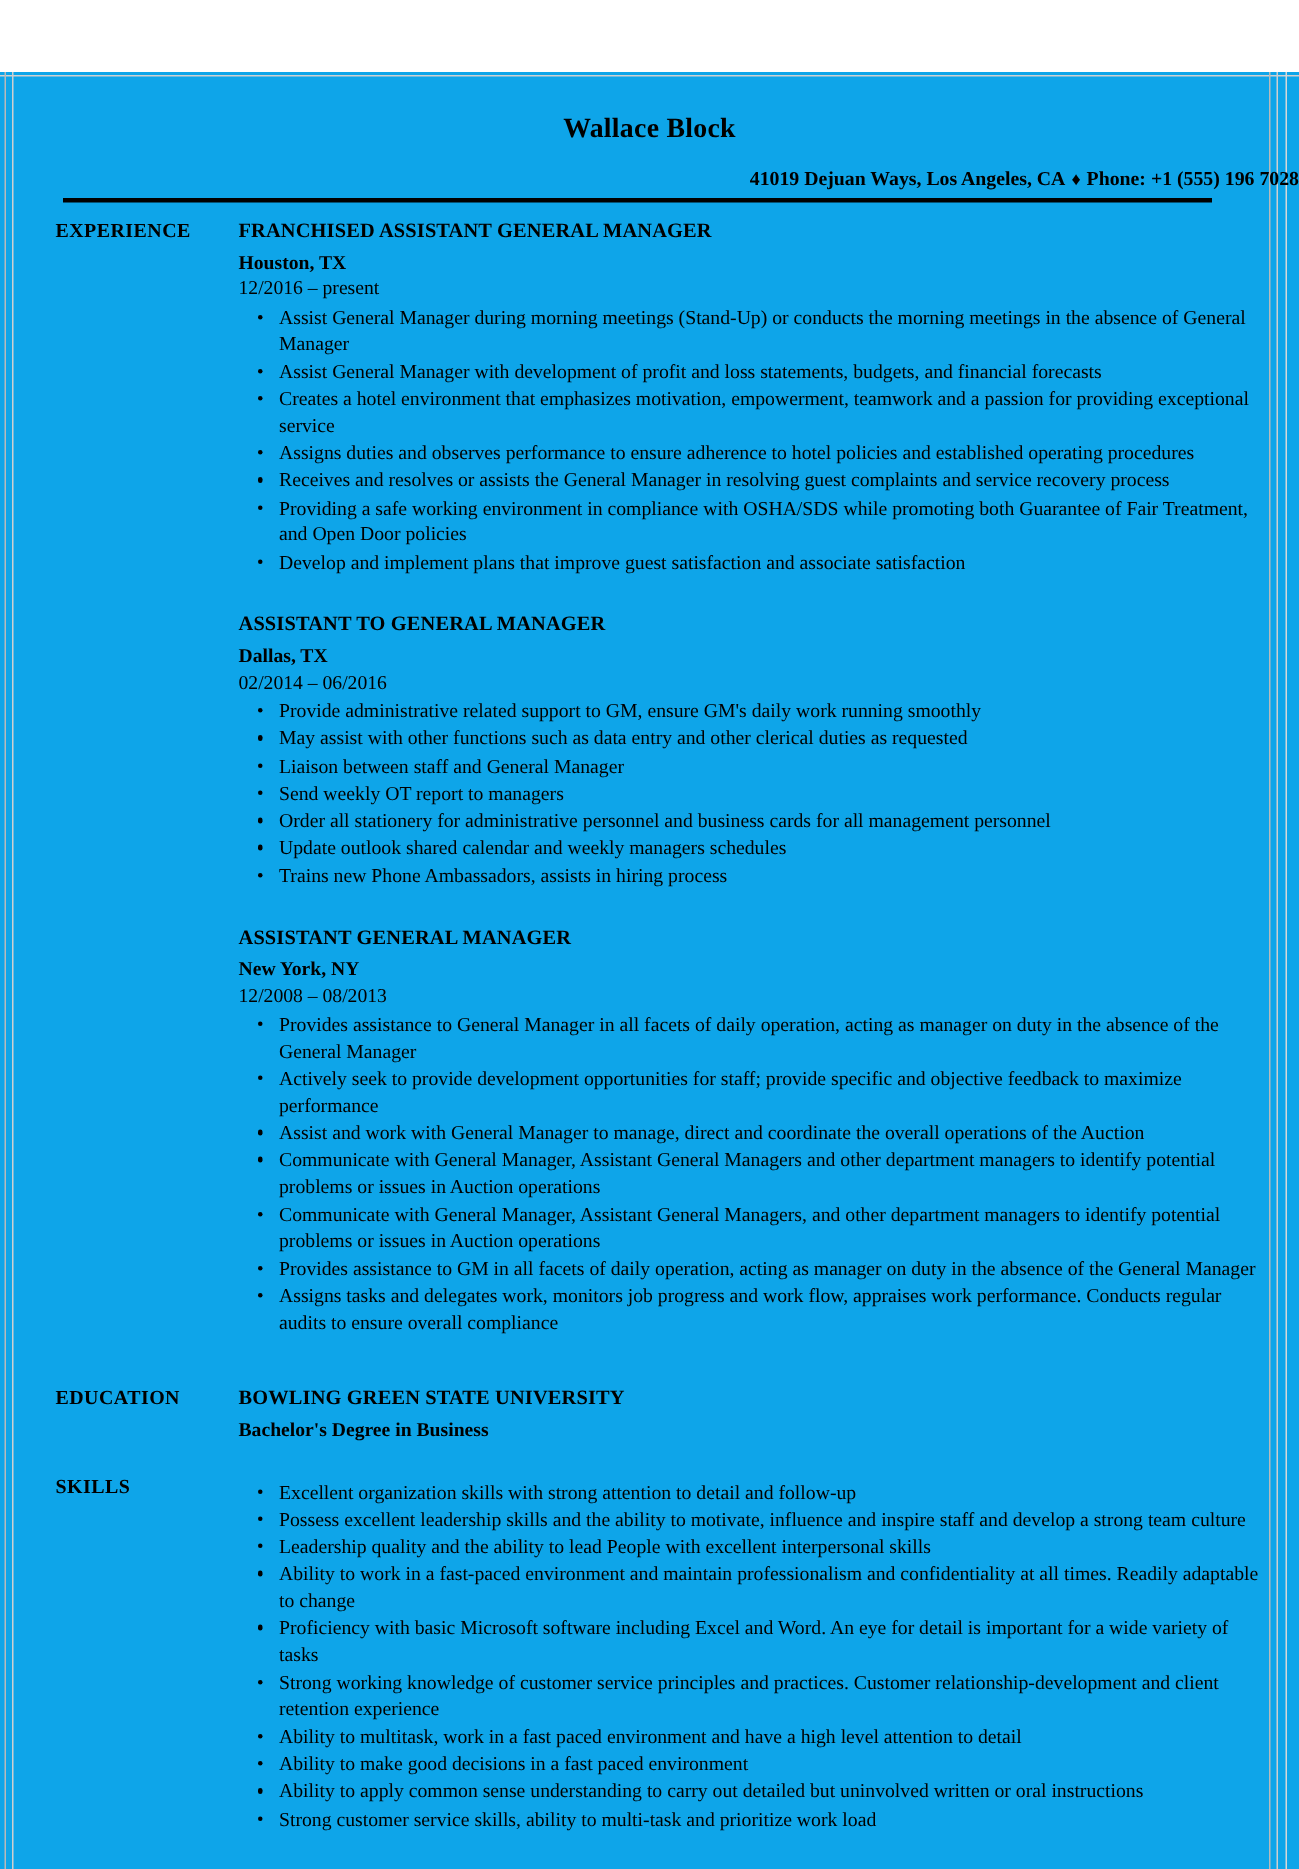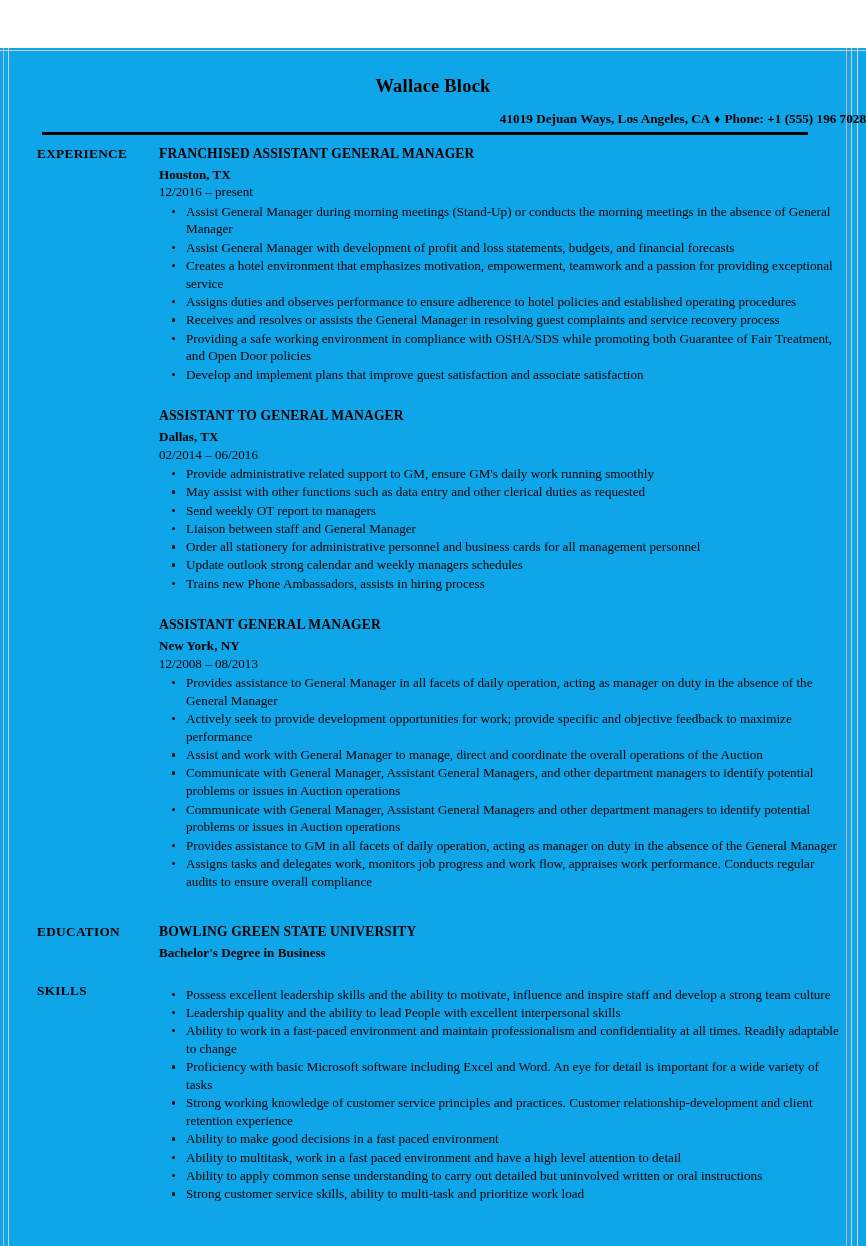--- a/index.html
+++ b/index.html
@@ -197,40 +197,40 @@
 
         <div class="gap-between-jobs"></div>
 
         <div class="job-block">
           <div class="job-title">ASSISTANT TO GENERAL MANAGER</div>
           <div class="job-location">Dallas, TX</div>
           <div class="job-dates">02/2014 – 06/2016</div>
           <ul class="bullets">
             <li>Provide administrative related support to GM, ensure GM's daily work running smoothly</li>
             <li>May assist with other functions such as data entry and other clerical duties as requested</li>
+            <li>Liaison between staff and General Manager</li>
             <li>Send weekly OT report to managers</li>
-            <li>Liaison between staff and General Manager</li>
             <li>Order all stationery for administrative personnel and business cards for all management personnel</li>
-            <li>Update outlook strong calendar and weekly managers schedules</li>
+            <li>Update outlook shared calendar and weekly managers schedules</li>
             <li>Trains new Phone Ambassadors, assists in hiring process</li>
           </ul>
         </div>
 
         <div class="gap-between-jobs"></div>
 
         <div class="job-block">
           <div class="job-title">ASSISTANT GENERAL MANAGER</div>
           <div class="job-location">New York, NY</div>
           <div class="job-dates">12/2008 – 08/2013</div>
           <ul class="bullets">
             <li>Provides assistance to General Manager in all facets of daily operation, acting as manager on duty in the absence of the General Manager</li>
-            <li>Actively seek to provide development opportunities for work; provide specific and objective feedback to maximize performance</li>
+            <li>Actively seek to provide development opportunities for staff; provide specific and objective feedback to maximize performance</li>
             <li>Assist and work with General Manager to manage, direct and coordinate the overall operations of the Auction</li>
+            <li>Communicate with General Manager, Assistant General Managers and other department managers to identify potential problems or issues in Auction operations</li>
             <li>Communicate with General Manager, Assistant General Managers, and other department managers to identify potential problems or issues in Auction operations</li>
-            <li>Communicate with General Manager, Assistant General Managers and other department managers to identify potential problems or issues in Auction operations</li>
             <li>Provides assistance to GM in all facets of daily operation, acting as manager on duty in the absence of the General Manager</li>
             <li>Assigns tasks and delegates work, monitors job progress and work flow, appraises work performance. Conducts regular audits to ensure overall compliance</li>
           </ul>
         </div>
 
       </div>
     </div>
 
     <div class="sec-gap-education"></div>
 
@@ -241,27 +241,28 @@
         <div class="edu-degree">Bachelor's Degree in Business</div>
       </div>
     </div>
 
     <div class="sec-gap-skills"></div>
 
     <div class="section">
       <div class="sec-label">SKILLS</div>
       <div class="sec-body">
         <ul class="bullets">
+          <li>Excellent organization skills with strong attention to detail and follow-up</li>
           <li>Possess excellent leadership skills and the ability to motivate, influence and inspire staff and develop a strong team culture</li>
           <li>Leadership quality and the ability to lead People with excellent interpersonal skills</li>
           <li>Ability to work in a fast-paced environment and maintain professionalism and confidentiality at all times. Readily adaptable to change</li>
           <li>Proficiency with basic Microsoft software including Excel and Word. An eye for detail is important for a wide variety of tasks</li>
           <li>Strong working knowledge of customer service principles and practices. Customer relationship-development and client retention experience</li>
+          <li>Ability to multitask, work in a fast paced environment and have a high level attention to detail</li>
           <li>Ability to make good decisions in a fast paced environment</li>
-          <li>Ability to multitask, work in a fast paced environment and have a high level attention to detail</li>
           <li>Ability to apply common sense understanding to carry out detailed but uninvolved written or oral instructions</li>
           <li>Strong customer service skills, ability to multi-task and prioritize work load</li>
         </ul>
       </div>
     </div>
 
   </div>
 </div>
 
 </body></html>

